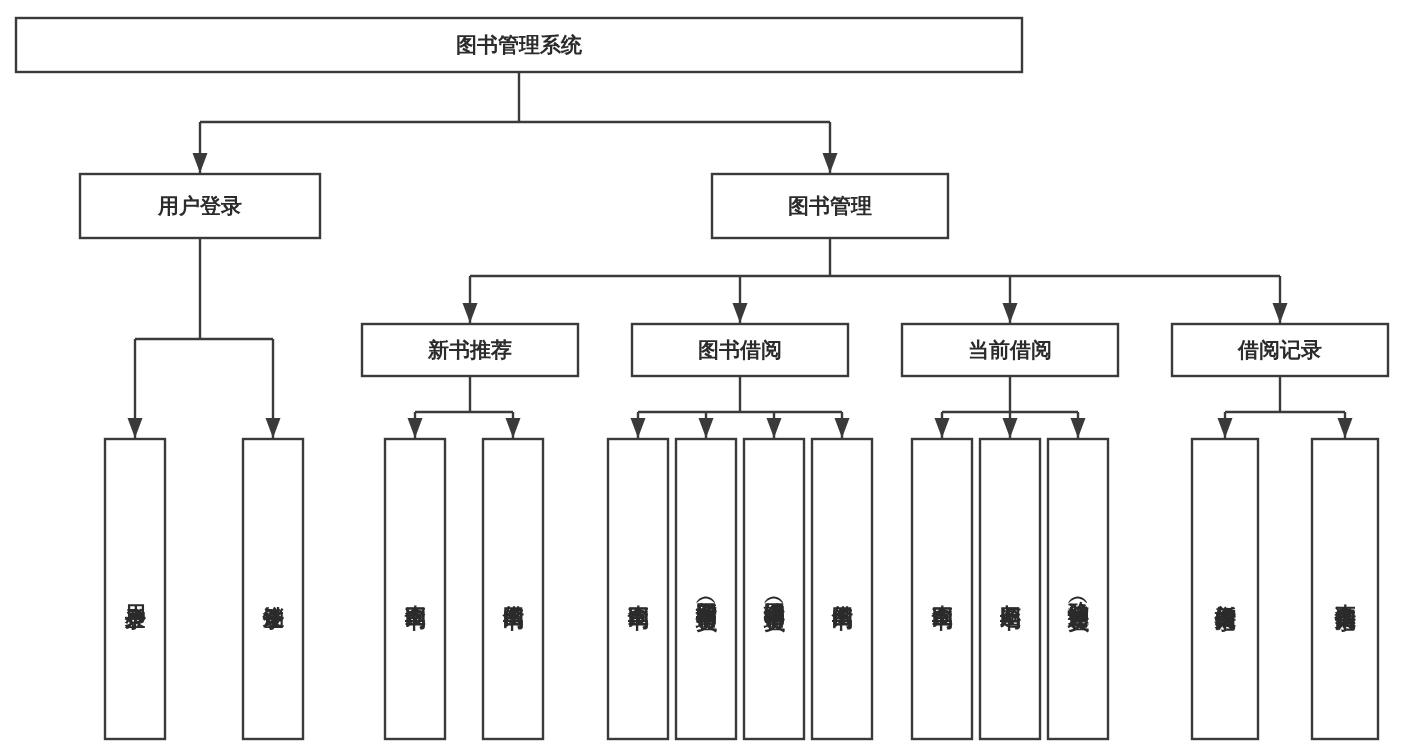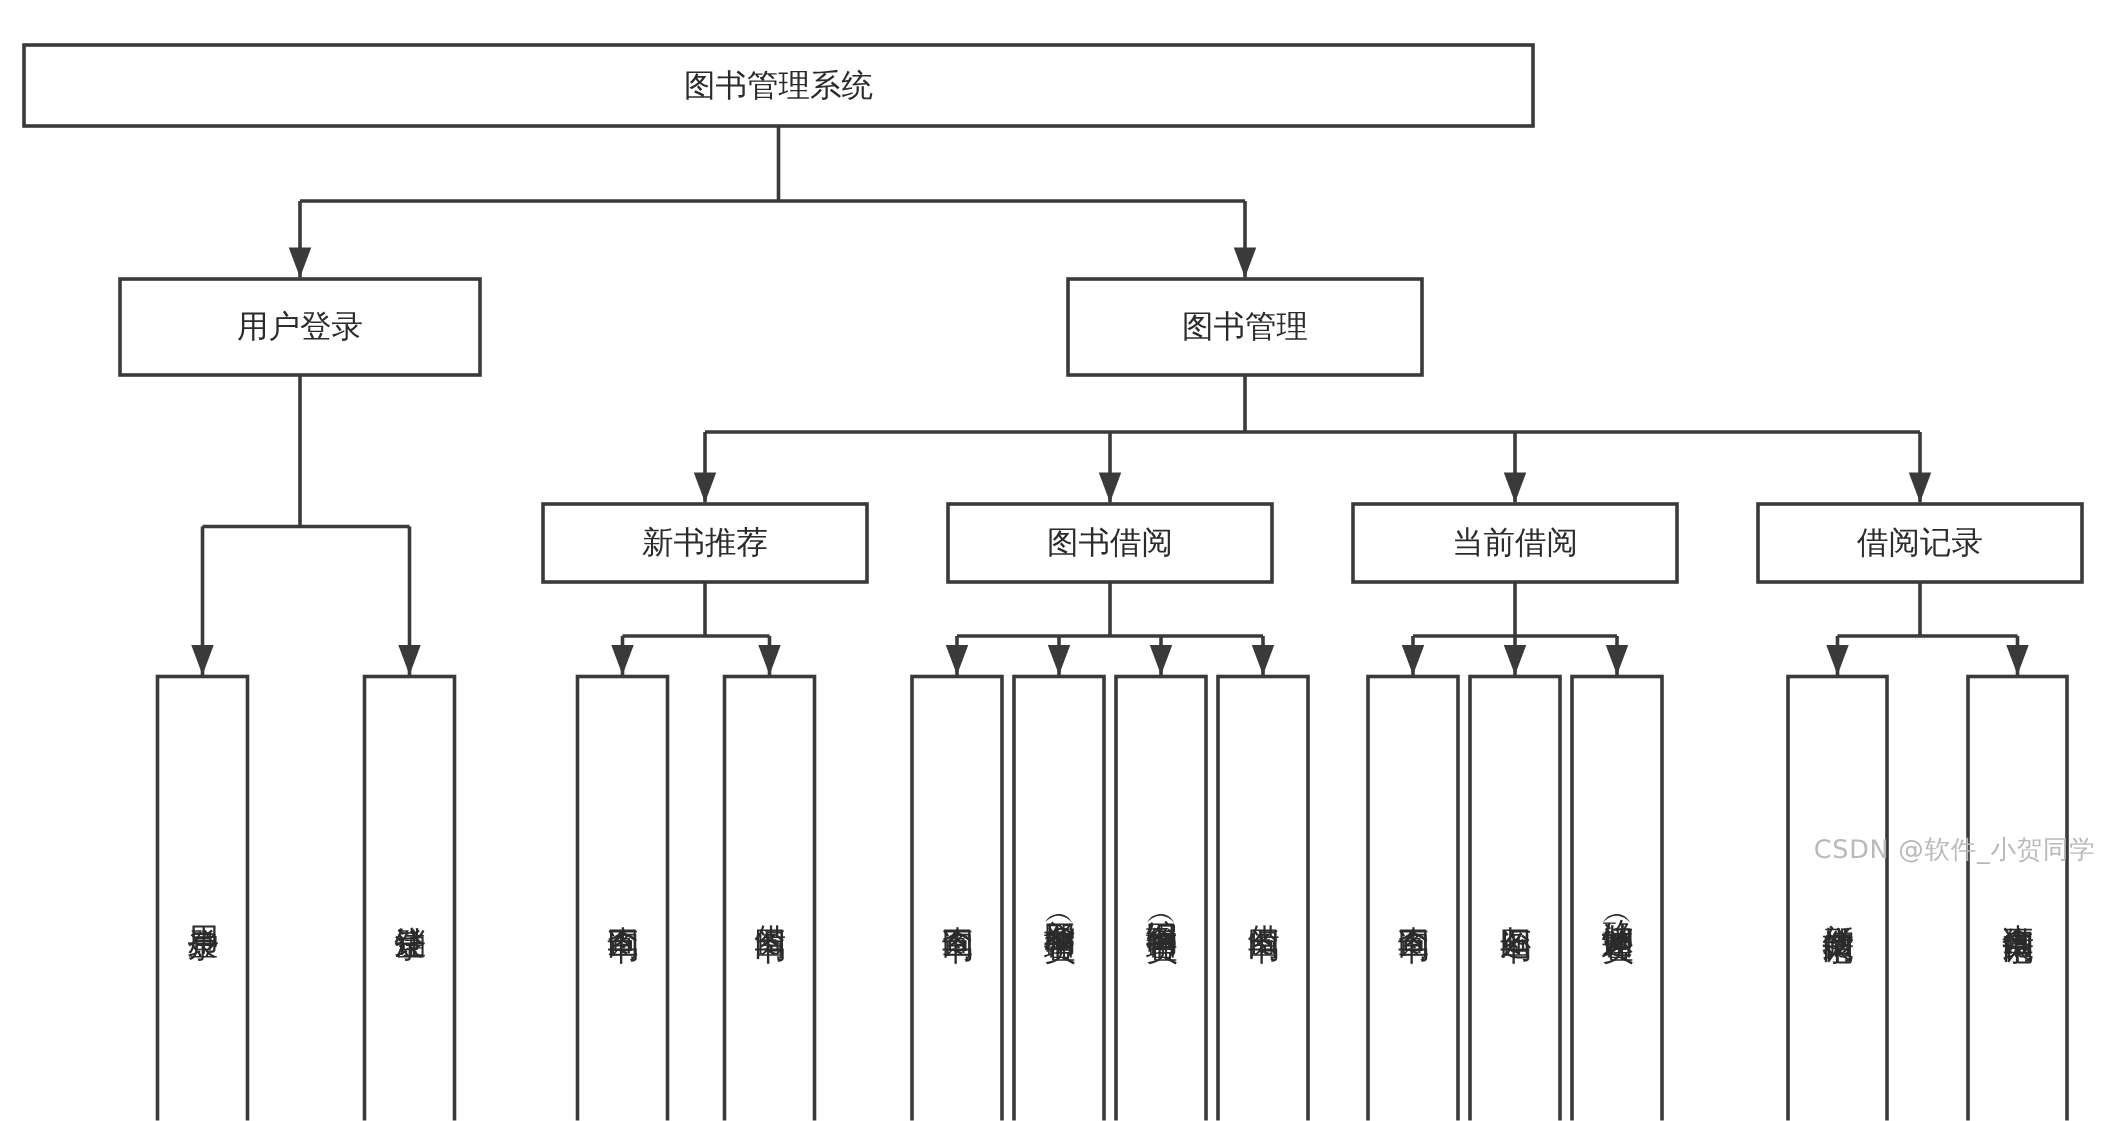--- a/index.html
+++ b/index.html
@@ -11,23 +11,24 @@
   body {
     width: 1405px;
     height: 747px;
     position: relative;
     overflow: hidden;
     font-family: "DejaVu Sans", "Liberation Sans", sans-serif;
   }
   #diagram-root {
     position: absolute;
     left: 0;
-    top: 16px;
+    top: 4px;
     width: 1405px;
     height: 568px;
+    font-weight: bold;
   }
   svg.diagram-canvas {
     display: block;
     width: 1405px;
     height: 747px;
     background: #ffffff;
   }
   .node-box {
     fill: #ffffff;
     stroke: #3a3a3a;
@@ -237,14 +238,13 @@
       <div class="vlabel-wrap" style="left: 1048px; top: 449px; width: 60px; height: 276px; align-items: center;">
         <div class="vlabel-text">确认归还（管理员）</div>
       </div>
       <div class="vlabel-wrap" style="left: 1192px; top: 449px; width: 66px; height: 276px; align-items: center;">
         <div class="vlabel-text">新增借阅记录</div>
       </div>
       <div class="vlabel-wrap" style="left: 1312px; top: 449px; width: 66px; height: 276px; align-items: center;">
         <div class="vlabel-text">查询借阅记录</div>
       </div>
     </div>
-  <div class="watermark">CSDN @软件_小贺同学</div>
 </div>
 
 </body></html>

